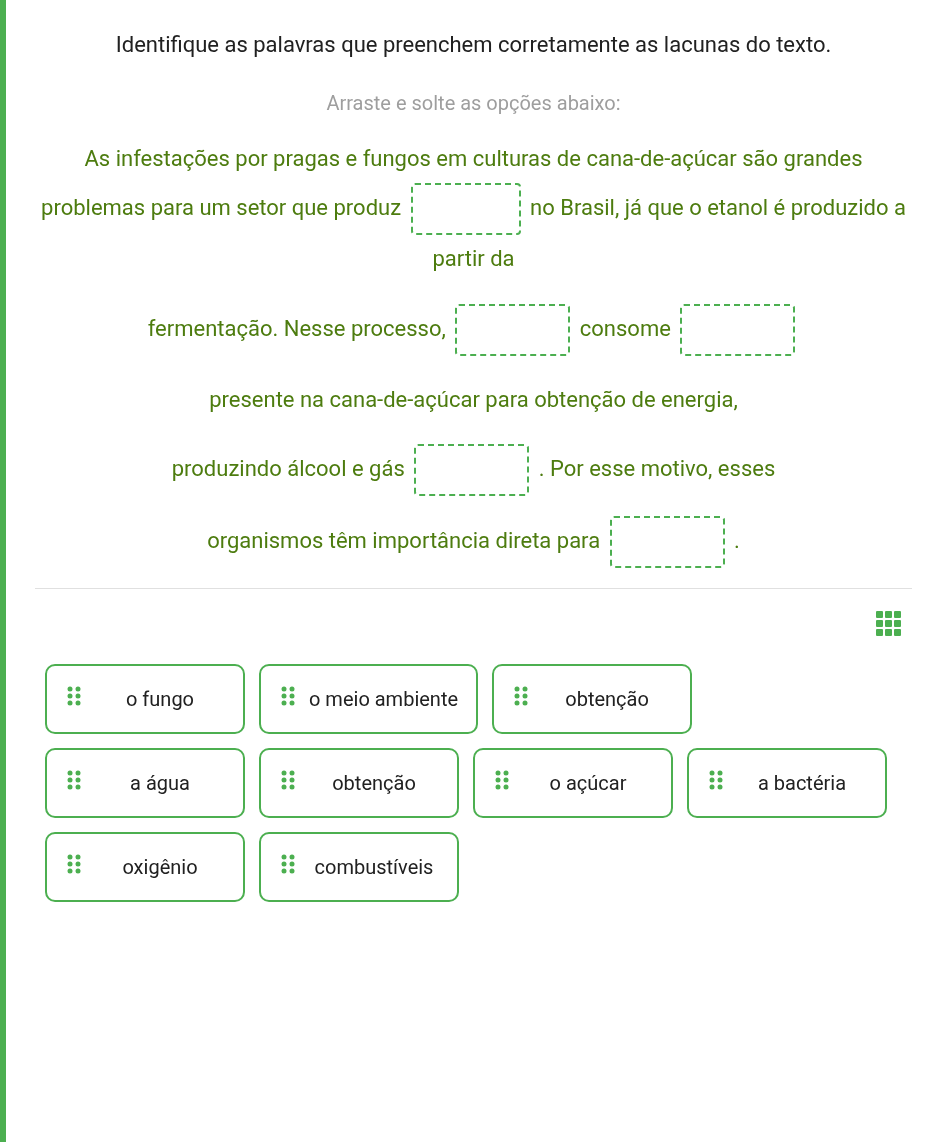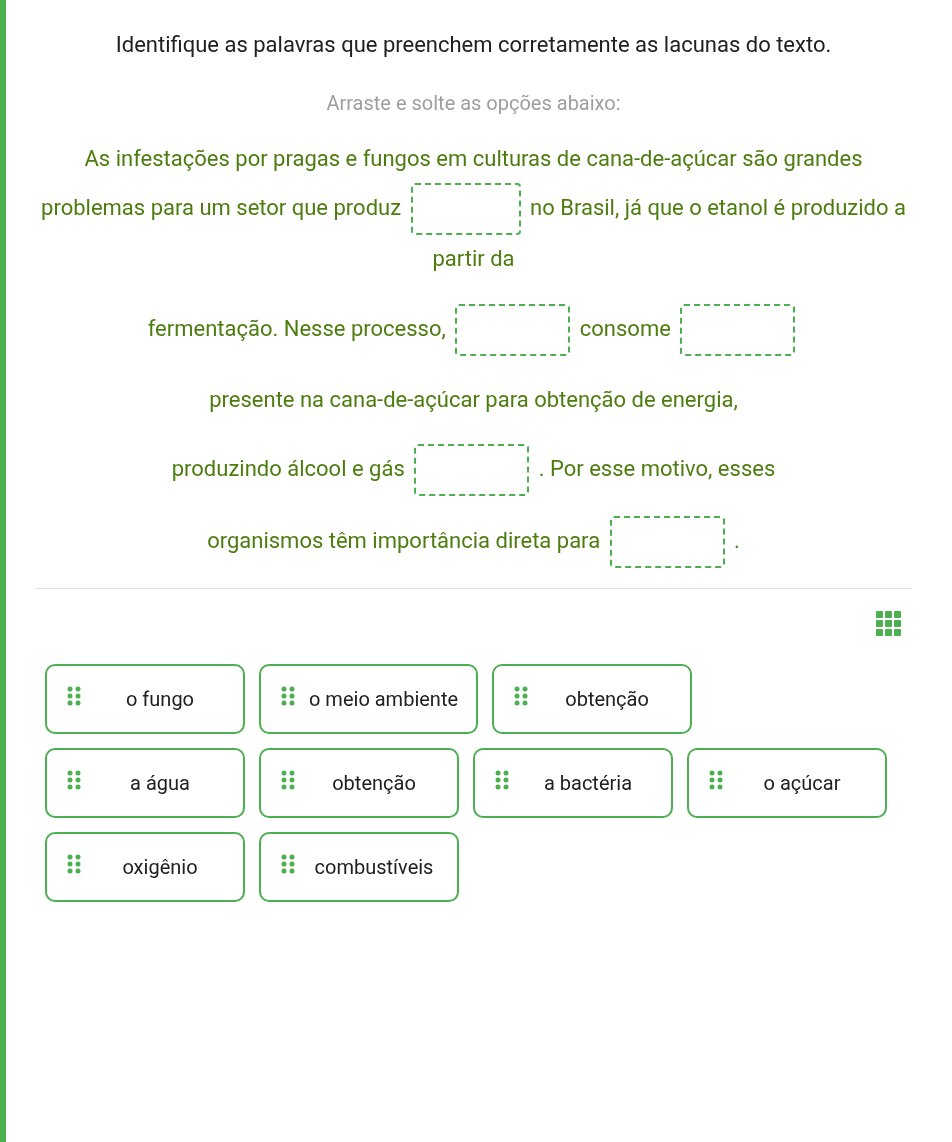--- a/index.html
+++ b/index.html
@@ -261,35 +261,35 @@
         <span class="drag-dots">
           <svg width="18" height="22" viewBox="0 0 18 22" fill="none" xmlns="http://www.w3.org/2000/svg">
             <circle cx="5" cy="4" r="2.5" fill="#4caf50"></circle>
             <circle cx="13" cy="4" r="2.5" fill="#4caf50"></circle>
             <circle cx="5" cy="11" r="2.5" fill="#4caf50"></circle>
             <circle cx="13" cy="11" r="2.5" fill="#4caf50"></circle>
             <circle cx="5" cy="18" r="2.5" fill="#4caf50"></circle>
             <circle cx="13" cy="18" r="2.5" fill="#4caf50"></circle>
           </svg>
         </span>
+        <span class="card-label">o açúcar</span>
+      </div>
+
+      <div class="option-card">
+        <span class="drag-dots">
+          <svg width="18" height="22" viewBox="0 0 18 22" fill="none" xmlns="http://www.w3.org/2000/svg">
+            <circle cx="5" cy="4" r="2.5" fill="#4caf50"></circle>
+            <circle cx="13" cy="4" r="2.5" fill="#4caf50"></circle>
+            <circle cx="5" cy="11" r="2.5" fill="#4caf50"></circle>
+            <circle cx="13" cy="11" r="2.5" fill="#4caf50"></circle>
+            <circle cx="5" cy="18" r="2.5" fill="#4caf50"></circle>
+            <circle cx="13" cy="18" r="2.5" fill="#4caf50"></circle>
+          </svg>
+        </span>
         <span class="card-label">a bactéria</span>
-      </div>
-
-      <div class="option-card">
-        <span class="drag-dots">
-          <svg width="18" height="22" viewBox="0 0 18 22" fill="none" xmlns="http://www.w3.org/2000/svg">
-            <circle cx="5" cy="4" r="2.5" fill="#4caf50"></circle>
-            <circle cx="13" cy="4" r="2.5" fill="#4caf50"></circle>
-            <circle cx="5" cy="11" r="2.5" fill="#4caf50"></circle>
-            <circle cx="13" cy="11" r="2.5" fill="#4caf50"></circle>
-            <circle cx="5" cy="18" r="2.5" fill="#4caf50"></circle>
-            <circle cx="13" cy="18" r="2.5" fill="#4caf50"></circle>
-          </svg>
-        </span>
-        <span class="card-label">o açúcar</span>
       </div>
 
       <div class="option-card">
         <span class="drag-dots">
           <svg width="18" height="22" viewBox="0 0 18 22" fill="none" xmlns="http://www.w3.org/2000/svg">
             <circle cx="5" cy="4" r="2.5" fill="#4caf50"></circle>
             <circle cx="13" cy="4" r="2.5" fill="#4caf50"></circle>
             <circle cx="5" cy="11" r="2.5" fill="#4caf50"></circle>
             <circle cx="13" cy="11" r="2.5" fill="#4caf50"></circle>
             <circle cx="5" cy="18" r="2.5" fill="#4caf50"></circle>

